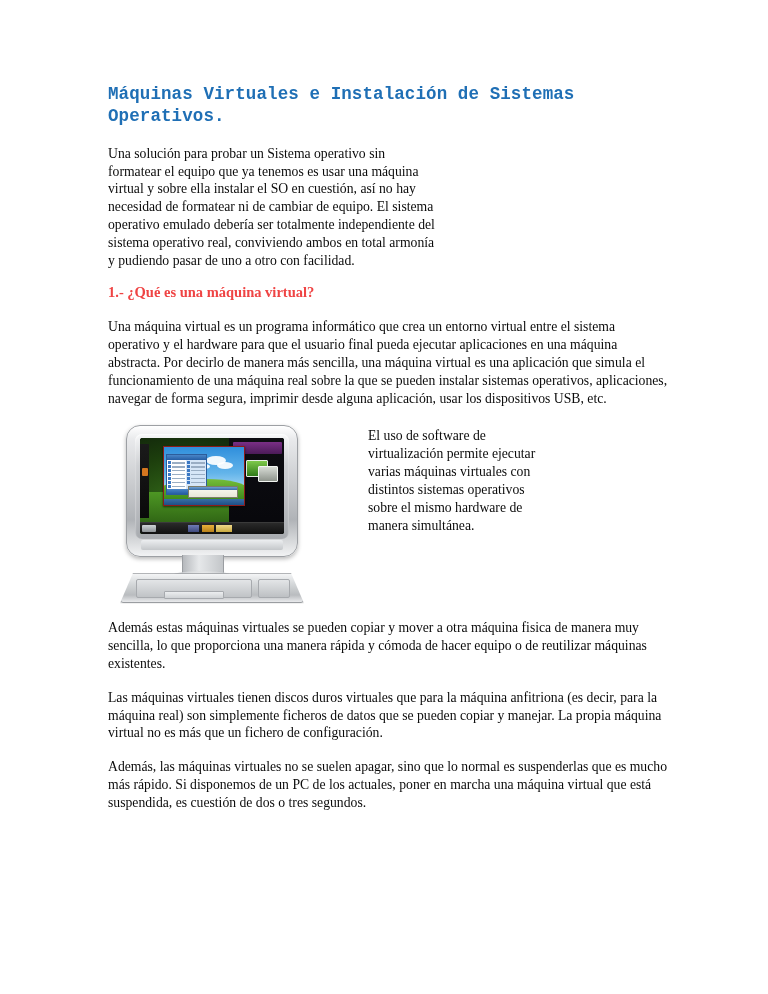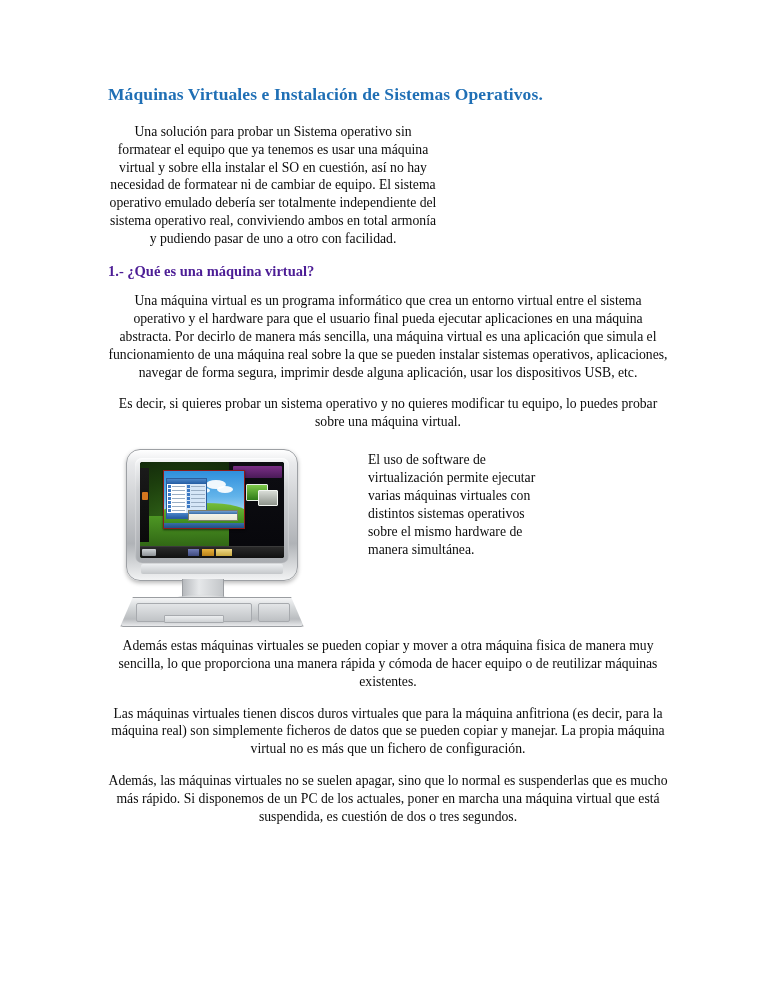--- a/index.html
+++ b/index.html
@@ -33,35 +33,36 @@
     width: 560px;
   }
 
   .doc-title {
     font-size: 17.5px;
     font-weight: bold;
     color: #1F6FB5;
     line-height: 1.25;
     margin: 0 0 17px 0;
     letter-spacing: 0.1px;
+    font-family: Liberation Mono, monospace;
   }
 
   .section-heading {
     font-size: 14.5px;
     font-weight: bold;
-    color: #4c1d95;
+    color: #ef4444;
     line-height: 1.3;
     margin: 0 0 12px 0;
   }
 
   p.body-text {
     font-size: 13.7px;
     line-height: 1.30;
-    margin: 0 0 14px 0;
-    text-align: center;
+    margin: 16px 0 14px 0;
+    text-align: left;
     color: #0b0b0b;
   }
 
   
   .intro {
     width: 330px;
     margin-bottom: 22px;
   }
 
   .gap-before-heading { margin-top: 6px; }
@@ -372,21 +373,20 @@
 
     <h1 class="doc-title">Máquinas Virtuales e Instalación de Sistemas Operativos.</h1>
 
     <p class="body-text intro">Una solución para probar un Sistema operativo sin formatear el equipo que ya tenemos es usar una máquina virtual y sobre ella instalar el SO en cuestión, así no hay necesidad de formatear ni de cambiar de equipo. El sistema operativo emulado debería ser totalmente independiente del sistema operativo real, conviviendo ambos en total armonía y pudiendo pasar de uno a otro con facilidad.</p>
 
     <h2 class="section-heading gap-before-heading">1.- ¿Qué es una máquina virtual?</h2>
 
 
     <p class="body-text">Una máquina virtual es un programa informático que crea un entorno virtual entre el sistema operativo y el hardware para que el usuario final pueda ejecutar aplicaciones en una máquina abstracta. Por decirlo de manera más sencilla, una máquina virtual es una aplicación que simula el funcionamiento de una máquina real sobre la que se pueden instalar sistemas operativos, aplicaciones, navegar de forma segura, imprimir desde alguna aplicación, usar los dispositivos USB, etc.</p>
 
-    <p class="body-text">Es decir, si quieres probar un sistema operativo y no quieres modificar tu equipo, lo puedes probar sobre una máquina virtual.</p>
 
     <div class="figure-row">
 
       <div class="figure-art">
 
         <div class="monitor">
           <div class="monitor-inner-bevel"></div>
 
           <div class="screen">
             <div class="host-desktop">

